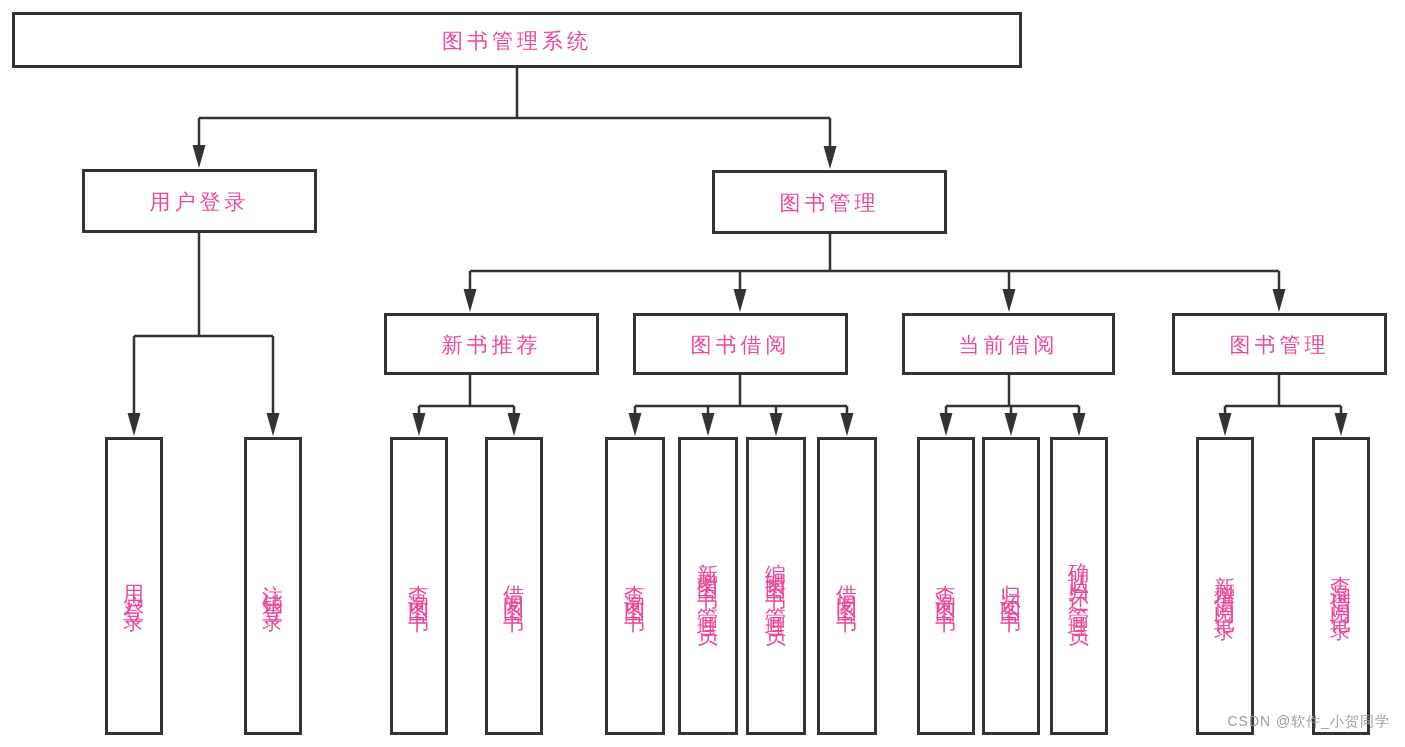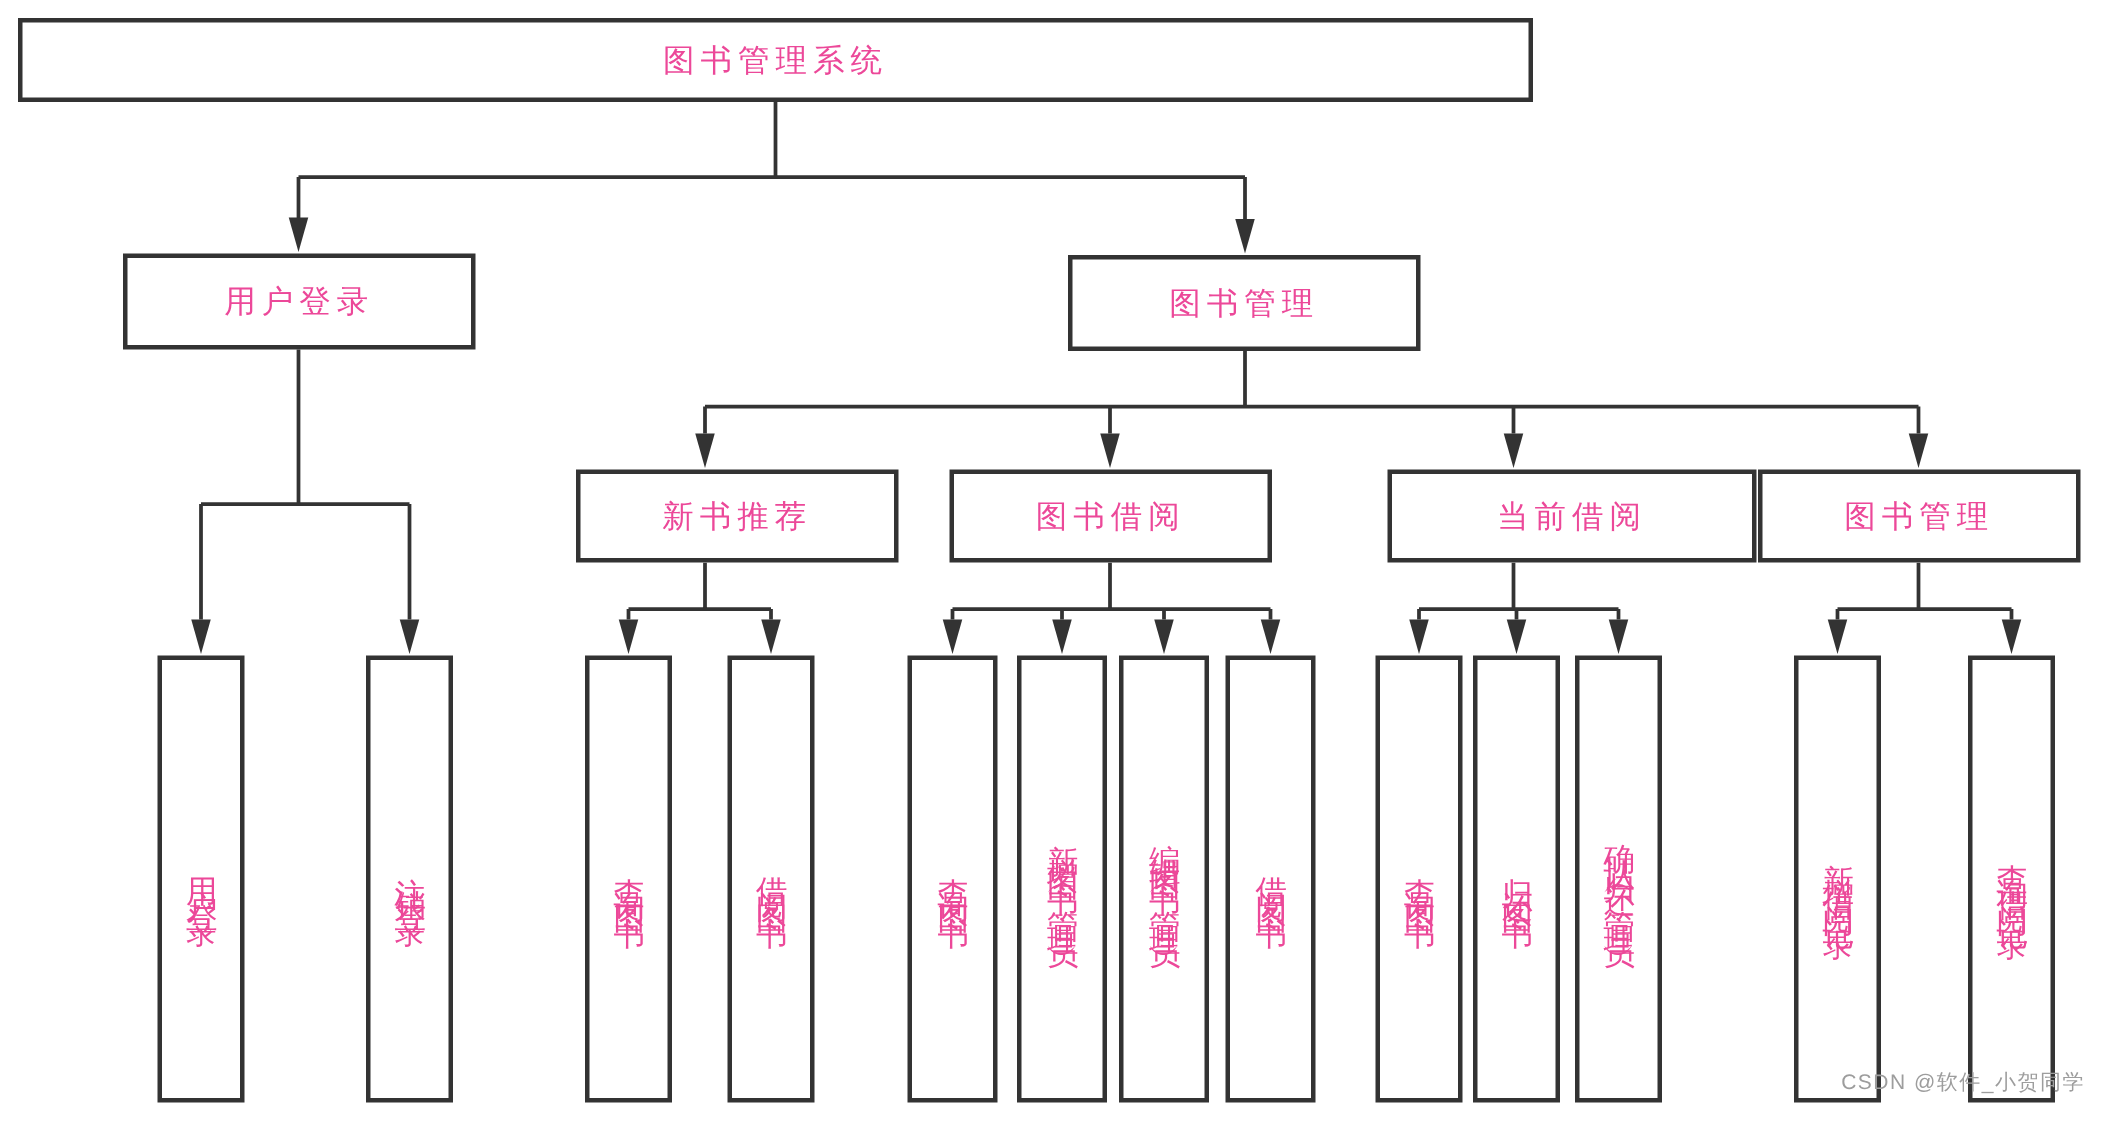--- a/index.html
+++ b/index.html
@@ -96,21 +96,21 @@
     </g>
   </svg>
 
   <div class="box" style="left:12px;top:12px;width:1010px;height:56px">图书管理系统</div>
 
   <div class="box" style="left:82px;top:169px;width:235px;height:64px">用户登录</div>
   <div class="box" style="left:712px;top:170px;width:235px;height:64px">图书管理</div>
 
   <div class="box" style="left:384px;top:313px;width:215px;height:62px">新书推荐</div>
   <div class="box" style="left:633px;top:313px;width:215px;height:62px">图书借阅</div>
-  <div class="box" style="left:925px;top:313px;width:246px;height:62px">当前借阅</div>
+  <div class="box" style="left:902px;top:313px;width:213px;height:62px">当前借阅</div>
   <div class="box" style="left:1172px;top:313px;width:215px;height:62px">图书管理</div>
 
   <div class="box vert" style="left:105px;top:437px;width:58px;height:298px">用户登录</div>
   <div class="box vert" style="left:244px;top:437px;width:58px;height:298px">注销登录</div>
 
   <div class="box vert" style="left:390px;top:437px;width:58px;height:298px">查询图书</div>
   <div class="box vert" style="left:485px;top:437px;width:58px;height:298px">借阅图书</div>
 
   <div class="box vert" style="left:605px;top:437px;width:60px;height:298px">查询图书</div>
   <div class="box vert" style="left:678px;top:437px;width:60px;height:298px">新增图书（管理员）</div>

